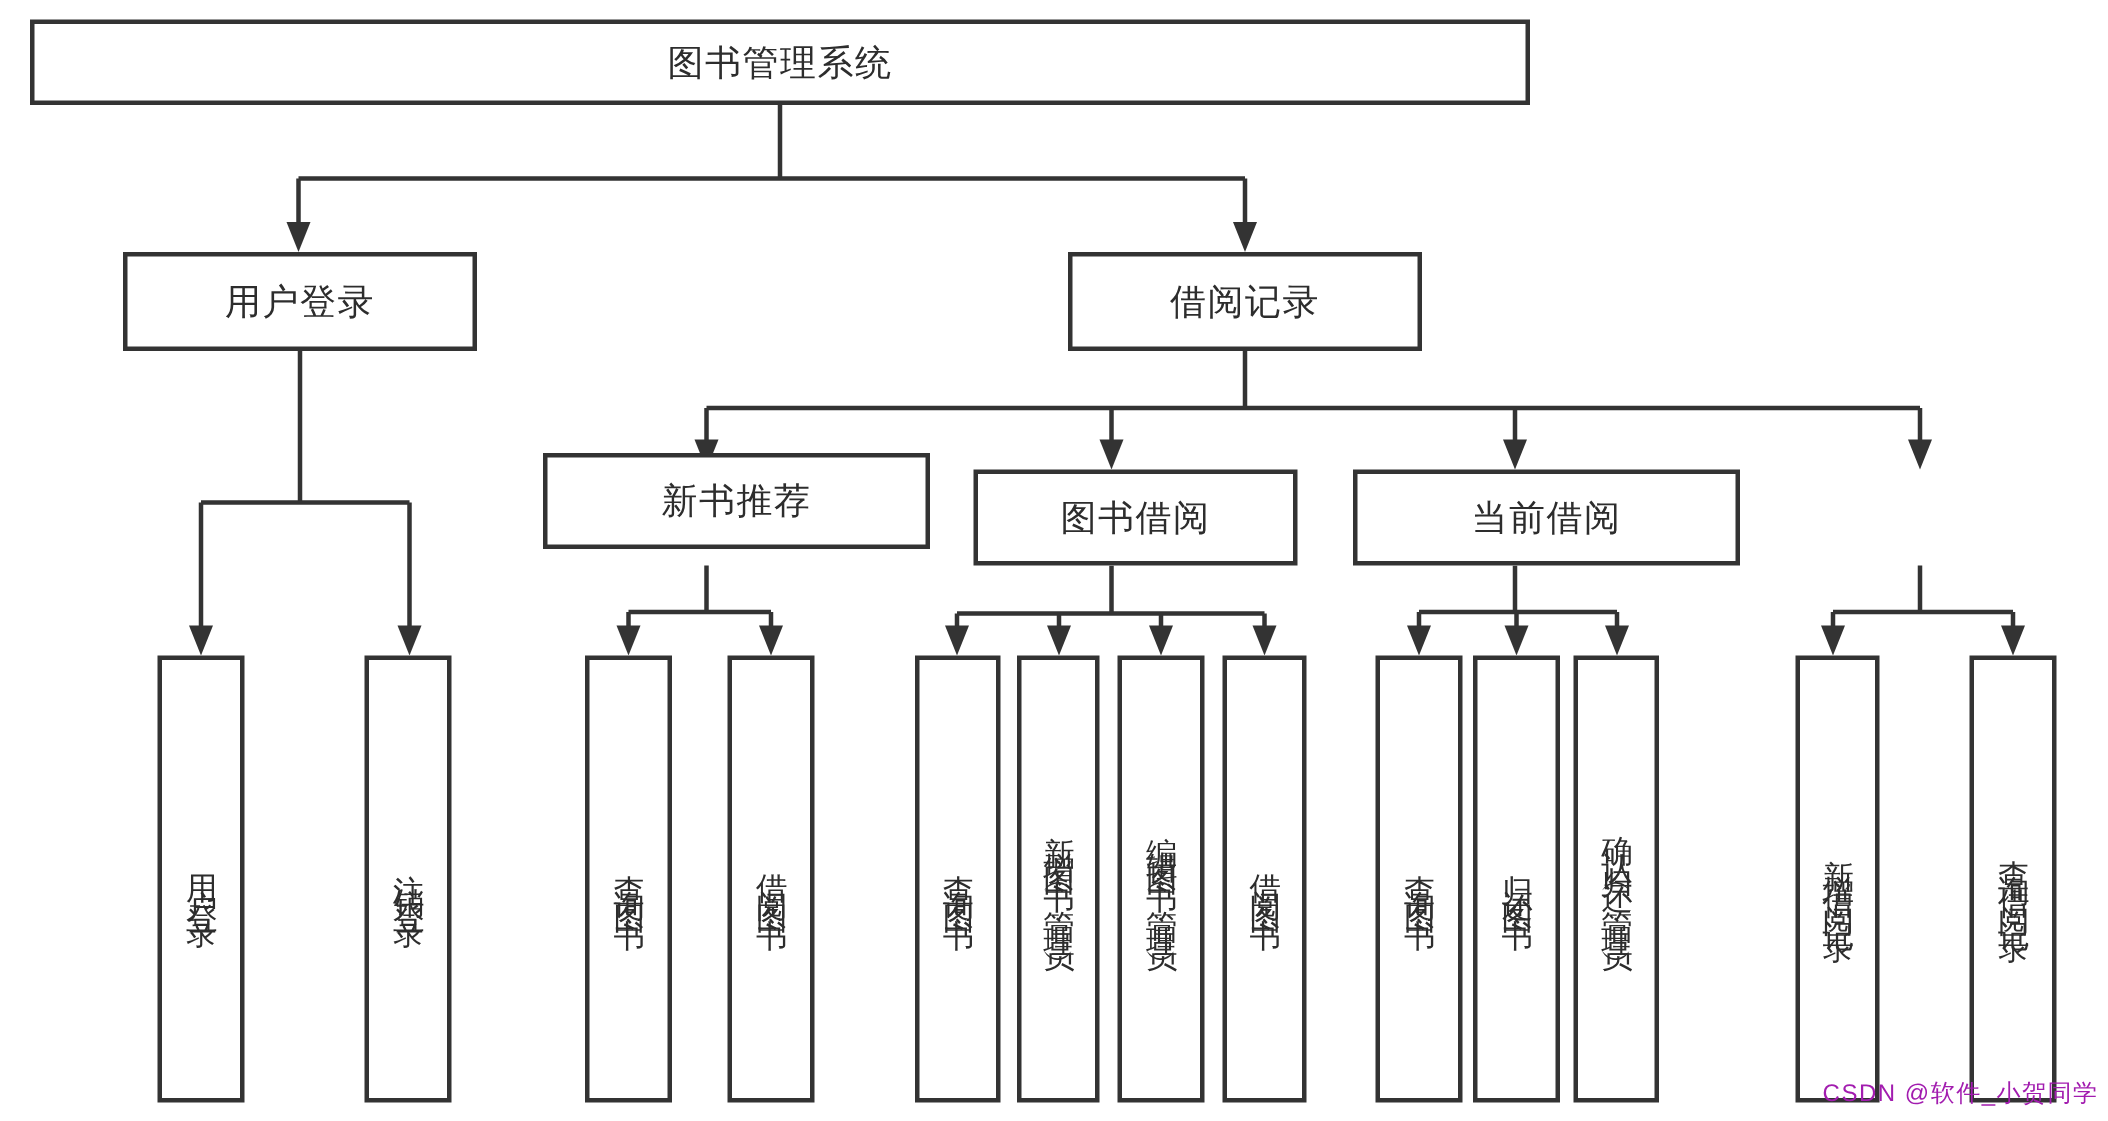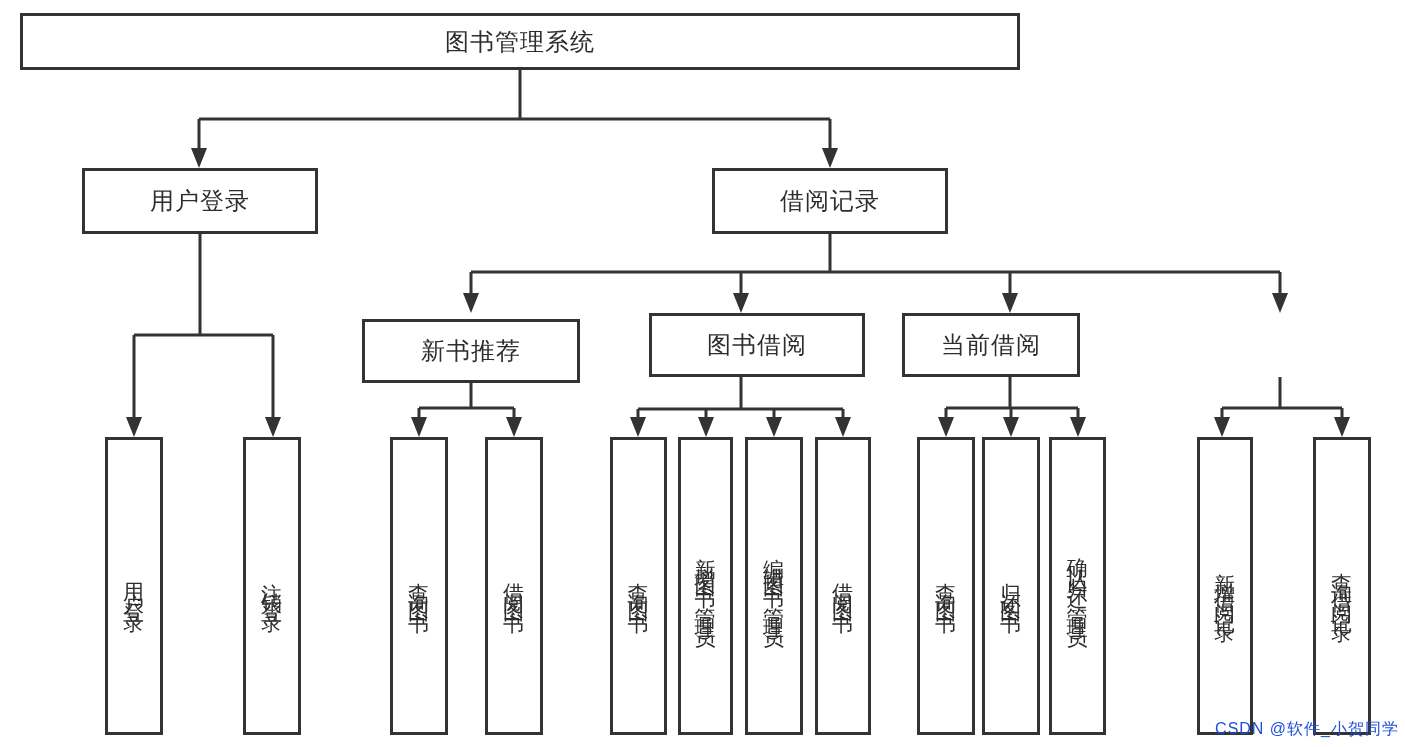--- a/index.html
+++ b/index.html
@@ -38,21 +38,21 @@
     font-size: 21px;
     letter-spacing: 10px;
     line-height: 1;
   }
   .watermark {
     position: absolute;
     right: 6px;
     top: 719px;
     font-size: 16px;
     letter-spacing: 1px;
-    color: #1d4ed8;
+    color: #a21caf;
     white-space: nowrap;
   }
 </style>
 </head>
 <body>
 
 <div class="canvas">
 
   <svg class="wires" viewBox="0 0 1405 747" xmlns="http://www.w3.org/2000/svg">
     <g stroke="#333333" stroke-width="3" fill="none">
@@ -98,27 +98,27 @@
     <span>图书管理系统</span>
   </div>
 
   <div class="node node-h" style="left:82px; top:168px; width:236px; height:66px;">
     <span>用户登录</span>
   </div>
   <div class="node node-h" style="left:712px; top:168px; width:236px; height:66px;">
     <span>借阅记录</span>
   </div>
 
-  <div class="node node-h" style="left:362px; top:319px; width:218px; height:64px;">
+  <div class="node node-h" style="left:362px; top:302px; width:258px; height:64px;">
     <span>新书推荐</span>
   </div>
   <div class="node node-h" style="left:633px; top:313px; width:216px; height:64px;margin-left:16px;">
     <span>图书借阅</span>
   </div>
-  <div class="node node-h" style="left:902px; top:313px; width:178px; height:64px;">
+  <div class="node node-h" style="left:902px; top:313px; width:258px; height:64px;">
     <span>当前借阅</span>
   </div>
 
   <div class="node node-v" style="left:105px; top:437px; width:58px; height:298px;">
     <span>用户登录</span>
   </div>
   <div class="node node-v" style="left:243px; top:437px; width:58px; height:298px;">
     <span>注销登录</span>
   </div>
   <div class="node node-v" style="left:390px; top:437px; width:58px; height:298px;">

